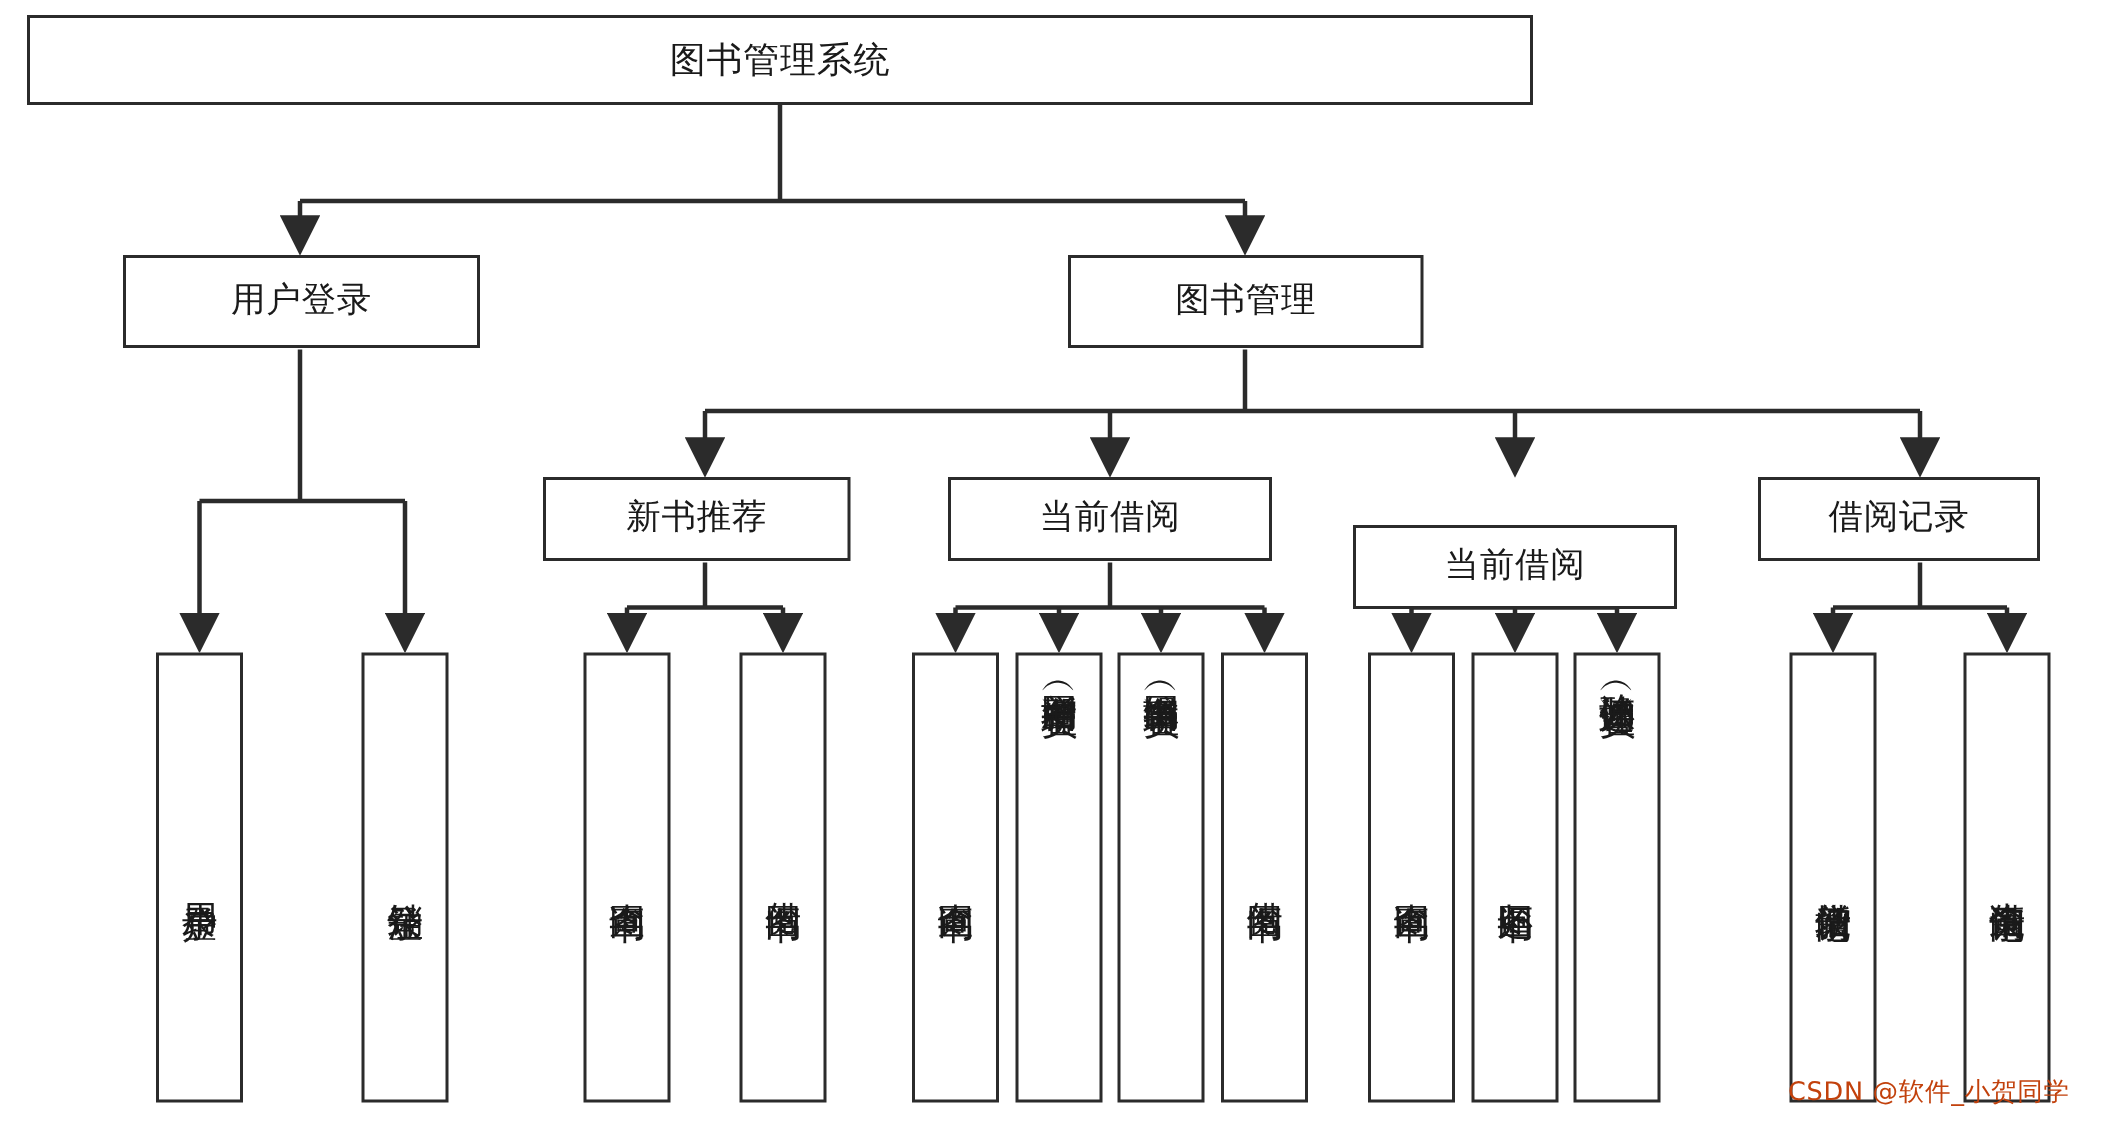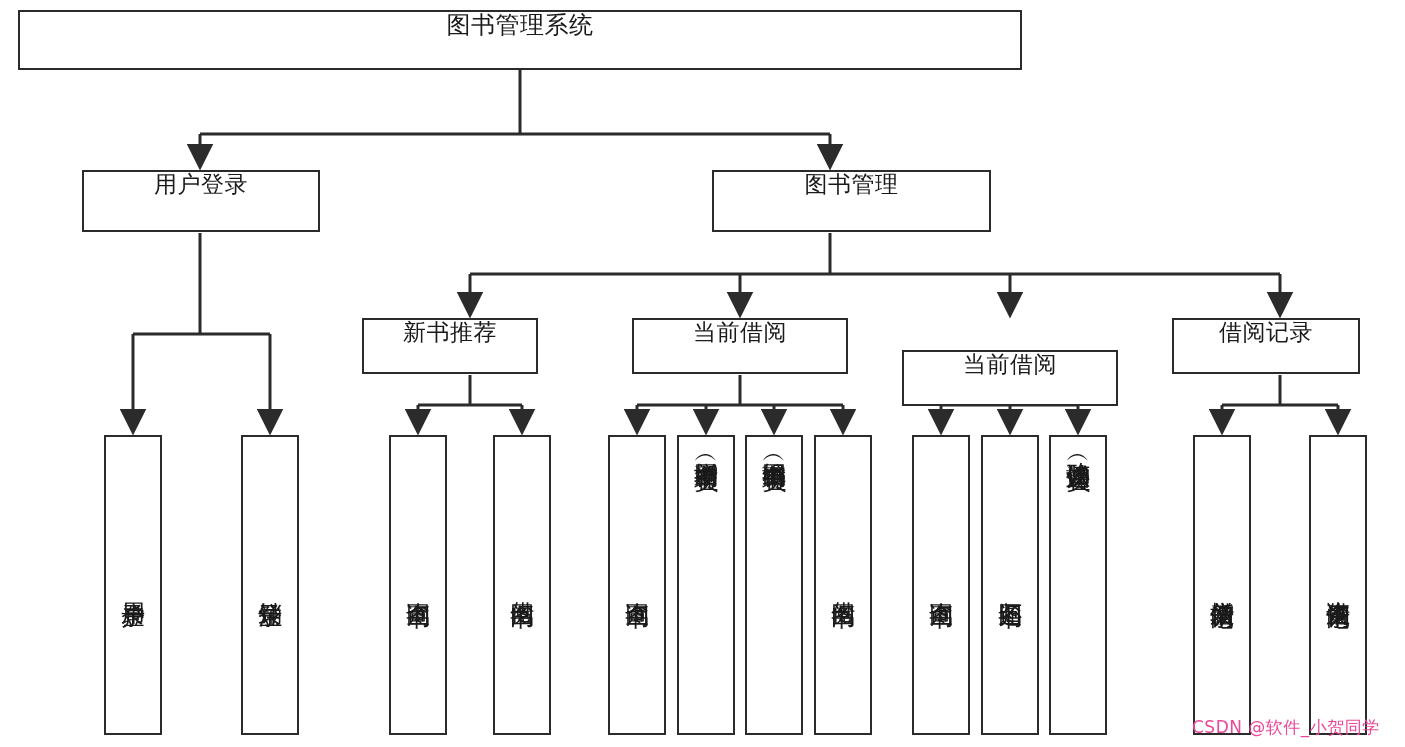--- a/index.html
+++ b/index.html
@@ -25,20 +25,21 @@
     width: 1405px;
     height: 747px;
     pointer-events: none;
   }
   .node {
     position: absolute;
     box-sizing: border-box;
     border: 2.5px solid #2b2b2b;
     background: #ffffff;
     display: flex;
+    align-items: center;
     justify-content: center;
     color: #1a1a1a;
   }
   .node .label {
     display: block;
     text-align: center;
     letter-spacing: 0.5px;
   }
   
   .node.horiz .label {
@@ -64,21 +65,21 @@
     white-space: nowrap;
     height: auto;
   }
   .node.vert.centered {
     align-items: center;
     padding-top: 0;
   }
   .watermark {
     position: absolute;
     font-size: 17px;
-    color: #ec4899;
+    color: #c2410c;
     white-space: nowrap;
     letter-spacing: 0.5px;
   }
 </style>
 </head>
 <body>
 
 <div id="canvas">
 
   <svg class="wires" viewBox="0 0 1405 747" xmlns="http://www.w3.org/2000/svg">
@@ -132,25 +133,25 @@
   </svg>
 
   <div class="node horiz root" style="left:18px; top:10px; width:1004px; height:60px;">
     <span class="label">图书管理系统</span>
   </div>
 
   <div class="node horiz" style="left:82px; top:170px; width:238px; height:62px;">
     <span class="label">用户登录</span>
   </div>
 
-  <div class="node horiz" style="left:712px; top:170px; width:279px; height:62px;">
+  <div class="node horiz" style="left:712px; top:170px; width:237px; height:62px;">
     <span class="label">图书管理</span>
   </div>
 
-  <div class="node horiz" style="left:362px; top:318px; width:176px; height:56px;">
+  <div class="node horiz" style="left:362px; top:318px; width:205px; height:56px;">
     <span class="label">新书推荐</span>
   </div>
 
   <div class="node horiz" style="left:632px; top:318px; width:216px; height:56px;">
     <span class="label">当前借阅</span>
   </div>
 
   <div class="node horiz" style="left:902px; top:318px; width:216px; height:56px;margin-top:32px;">
     <span class="label">当前借阅</span>
   </div>

